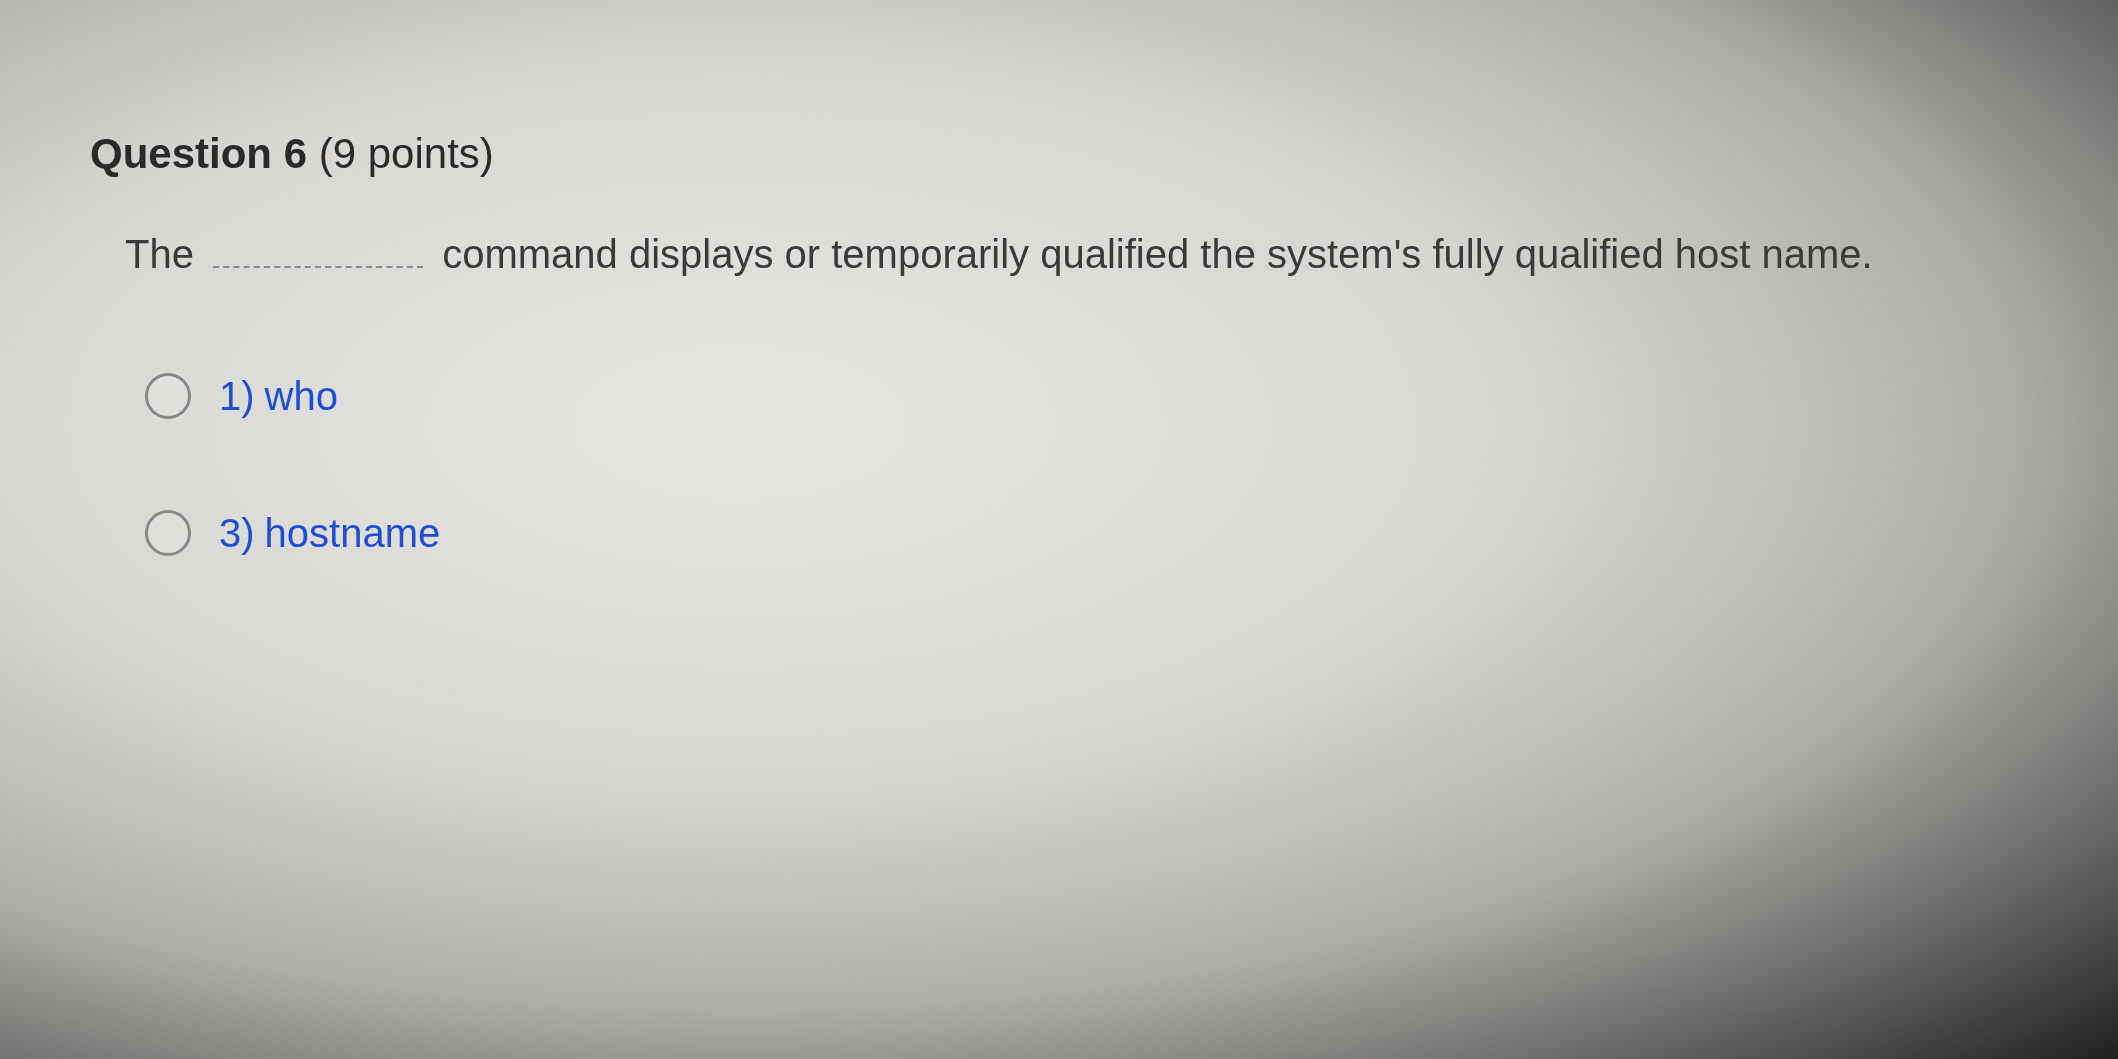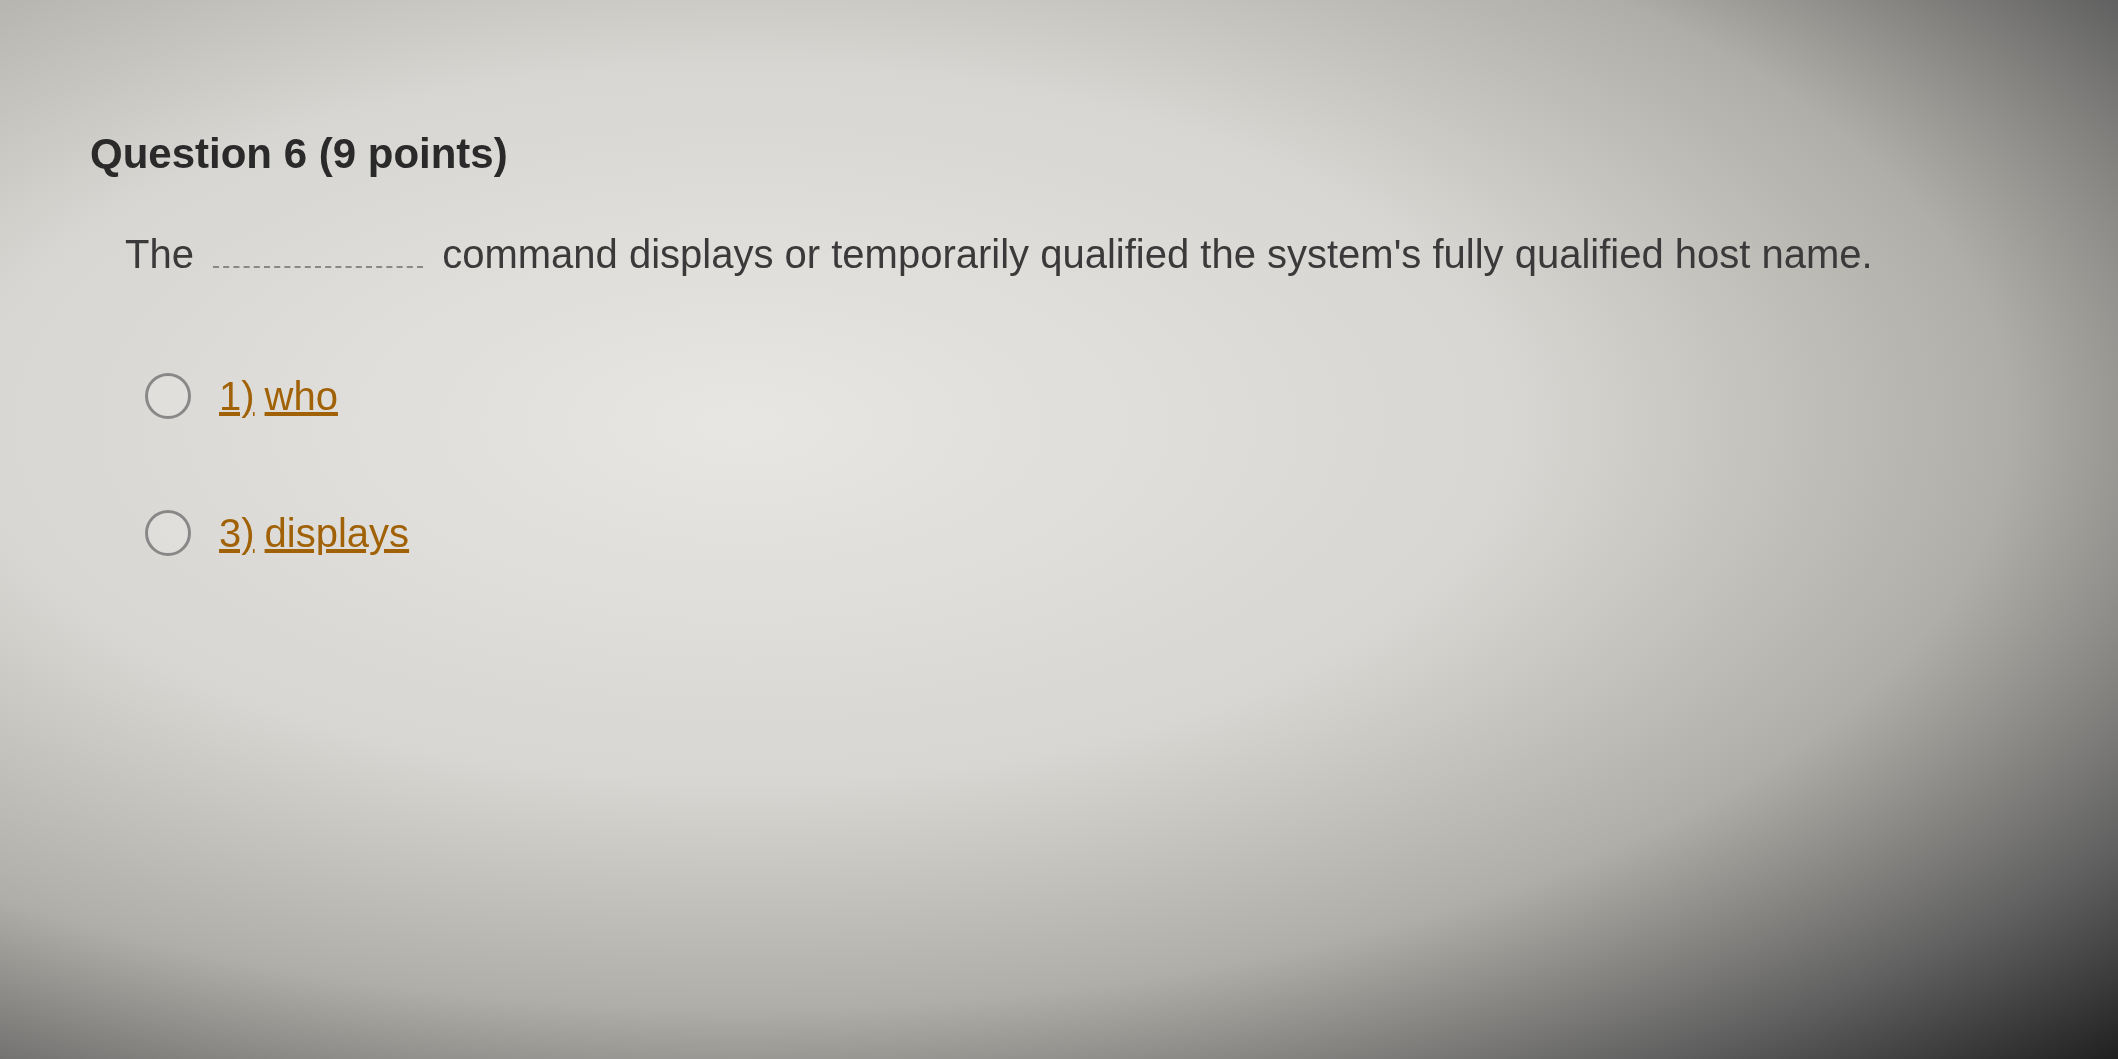--- a/index.html
+++ b/index.html
@@ -22,21 +22,21 @@
       font-size: 42px;
       margin-bottom: 45px;
       color: #2a2a2a;
     }
     
     .question-header .bold {
       font-weight: 700;
     }
     
     .question-header .points {
-      font-weight: 700;
+      font-weight: 400;
     }
     
     .question-body {
       padding-left: 35px;
       font-size: 40px;
       line-height: 1.55;
       color: #3a3a3a;
     }
     
     .question-text {
@@ -67,22 +67,21 @@
       height: 46px;
       border: 3px solid #888;
       border-radius: 50%;
       margin-right: 28px;
       flex-shrink: 0;
       background: rgba(255,255,255,0.15);
     }
     
     .option-label {
       font-size: 40px;
-      color: #a16207;
-      text-decoration: underline;
+      color: #1d4ed8;
     }
     
     .option-num {
       margin-right: 10px;
     }
   </style>
 </head>
 <body>
 
 <div class="question-header">
@@ -99,18 +98,18 @@
       <div class="radio"></div>
       <div class="option-label">
         <span class="option-num">1)</span><span>who</span>
       </div>
     </div>
 
 
     <div class="option">
       <div class="radio"></div>
       <div class="option-label">
-        <span class="option-num">3)</span><span>displays</span>
+        <span class="option-num">3)</span><span>hostname</span>
       </div>
     </div>
 
   </div>
 </div>
 
 </body></html>

